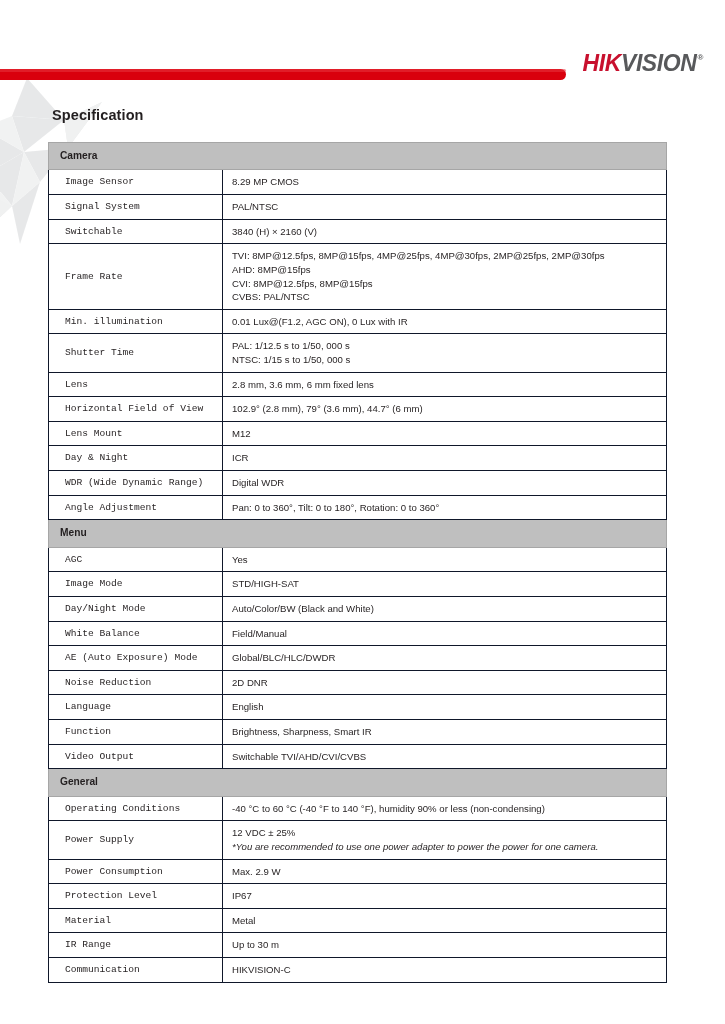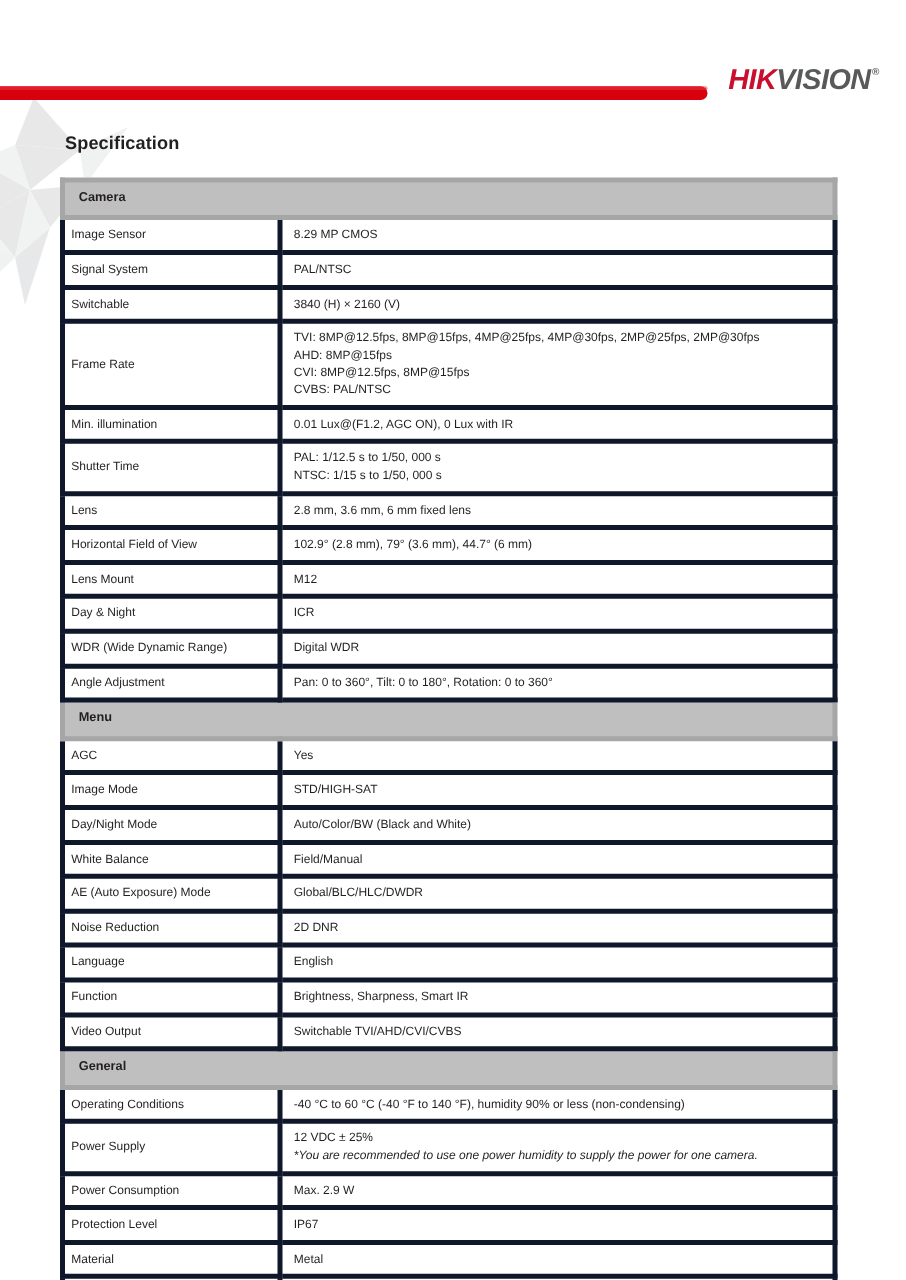--- a/index.html
+++ b/index.html
@@ -94,34 +94,35 @@
     table-layout: fixed;
     font-size: 9.6px;
     color: #231f20;
     z-index: 3;
     background: #fff;
   }
   .spec-table col.c1 { width: 174px; }
   .spec-table col.c2 { width: 444px; }
 
   .spec-table td {
-    border: 4px solid #0f172a;
+    border: 1px solid #0f172a;
     padding: 5px 8px 5px 9px;
     vertical-align: middle;
     line-height: 1.42;
   }
   .spec-table tr.section td {
     background: #bfbfbf;
     font-weight: bold;
     font-size: 10.2px;
     padding: 6px 9px 6px 11px;
     border-color: #a6a6a6;
   }
   .spec-table td.label {
-    padding-left: 5px;
+    padding-left: 16px;
+    font-family: Liberation Mono, monospace;
   }
   .spec-table td.value {
     padding-left: 9px;
   }
   .multi { white-space: pre-line; }
   .note { font-style: italic; }
 </style>
 </head>
 <body>
 
@@ -300,21 +301,21 @@
       <tr>
         <td class="label">Operating Conditions</td>
         <td class="value">
           <div class="multi">-40 °C to 60 °C (-40 °F to 140 °F), humidity 90% or less (non-condensing)</div>
         </td>
       </tr>
       <tr>
         <td class="label">Power Supply</td>
         <td class="value">
           <div class="multi">12 VDC ± 25%</div>
-          <div class="note">*You are recommended to use one power humidity to supply the power for one camera.</div>
+          <div class="note">*You are recommended to use one power adapter to power the power for one camera.</div>
         </td>
       </tr>
       <tr>
         <td class="label">Power Consumption</td>
         <td class="value">
           <div class="multi">Max. 2.9 W</div>
         </td>
       </tr>
       <tr>
         <td class="label">Protection Level</td>

